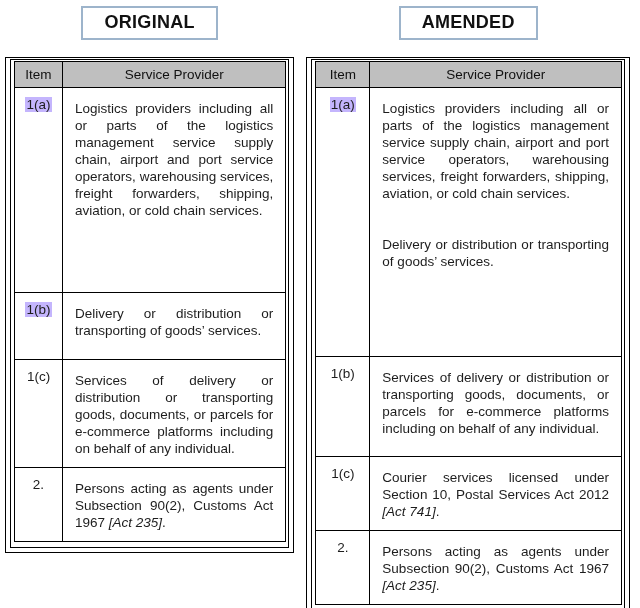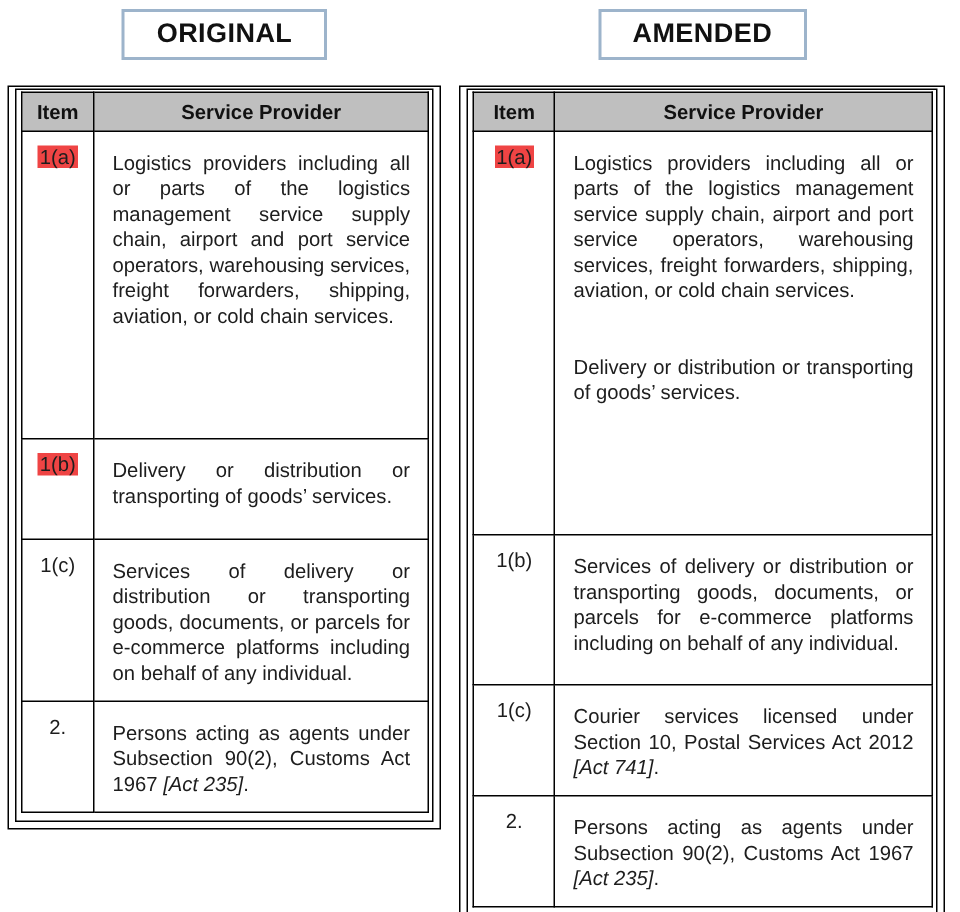--- a/index.html
+++ b/index.html
@@ -31,32 +31,32 @@
   .frame-inner { border: 1px solid #000; padding: 1px 3px 5px 3px; background: #fff; }
   table.doc { border-collapse: collapse; width: 100%; table-layout: fixed; }
   table.doc th, table.doc td {
     border: 1px solid #000;
     vertical-align: top;
     font-size: 13.5px;
     line-height: 17px;
   }
   table.doc th {
     background: #bfbfbf;
-    font-weight: bold;
+    font-weight: normal;
     text-align: center;
     padding: 4px 2px;
     color: #111111;
   }
   col.c-item-l { width: 48px; }
   col.c-item-r { width: 54px; }
   td.item { text-align: center; padding: 8px 2px 6px 2px; }
   td.prov { text-align: left; padding: 8px 8px 6px 8px; }
   td.prov p { margin: 4px; text-align: justify; }
   td.prov p.para2 { margin-top: 34px; }
-  .hl { background: #ef4444; padding: 0 1px; }
+  .hl { background: #c4b5fd; padding: 0 1px; }
   .it { font-style: italic; }
   
   .h-l0 { height: 190px; }
   .h-l1 { height: 52px; }
   .h-l2 { height: 76px; }
   .h-l3 { height: 52px; }
   .h-l4 { height: 48px; }
   .h-r0 { height: 254px; }
   .h-r1 { height: 85px; }
   .h-r2 { height: 48px; }

